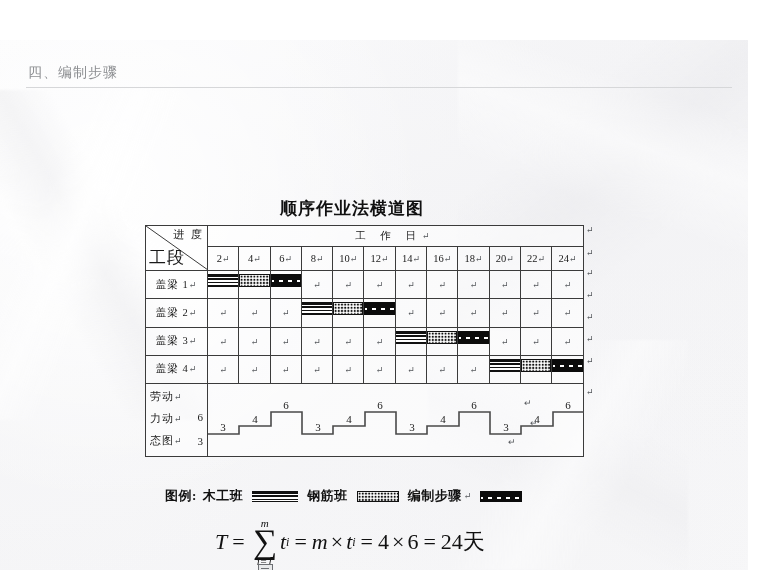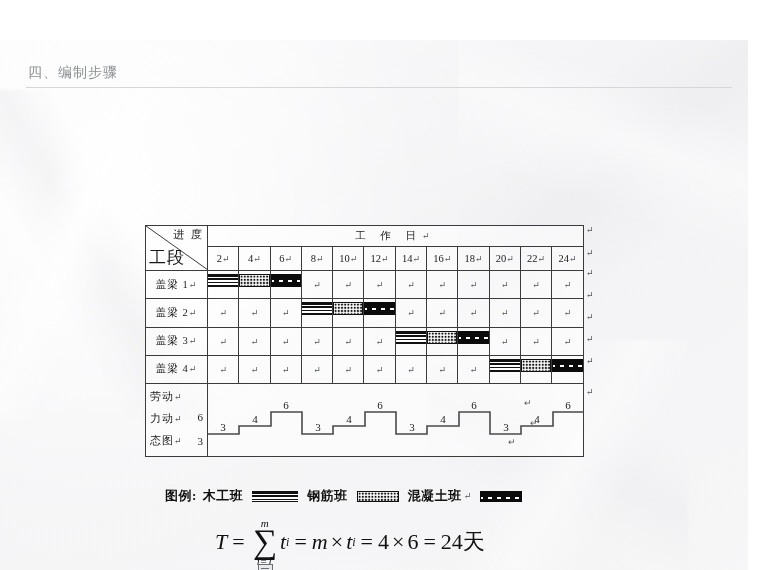--- a/index.html
+++ b/index.html
@@ -158,20 +158,21 @@
 
 <div class="slide">
 
   <div class="wm wm1"></div>
   <div class="wm wm2"></div>
   <div class="wm wm3"></div>
 
   <div class="hdr-title">四、编制步骤</div>
   <div class="hdr-rule"></div>
 
+  <div class="chart-title">顺序作业法横道图</div>
 
   <div class="tbl-wrap">
     <table class="gantt">
       <colgroup>
         <col style="width:62px">
         <col span="12" style="width:31.3px">
       </colgroup>
       <tbody>
 
         <tr>
@@ -336,21 +337,21 @@
     <div style="margin-top:13px">↵</div>
     <div style="margin-top:22px">↵</div>
   </div>
 
   <div class="legend">
     <span class="lab">图例:</span>
     <span class="lab" style="margin-left:6px">木工班</span>
     <span class="sw pat-wood"></span>
     <span class="lab">钢筋班</span>
     <span class="sw sm pat-rebar"></span>
-    <span class="lab">混凝土班</span>
+    <span class="lab">编制步骤</span>
     <span class="cellmark" style="margin-left:2px">↵</span>
     <span class="sw sm pat-concrete"></span>
   </div>
 
   <div class="formula">
     <i>T</i>
     <span style="margin:0 5px">=</span>
     <span class="sigma">
       <span class="top">m</span>
       <span class="big">∑</span>

